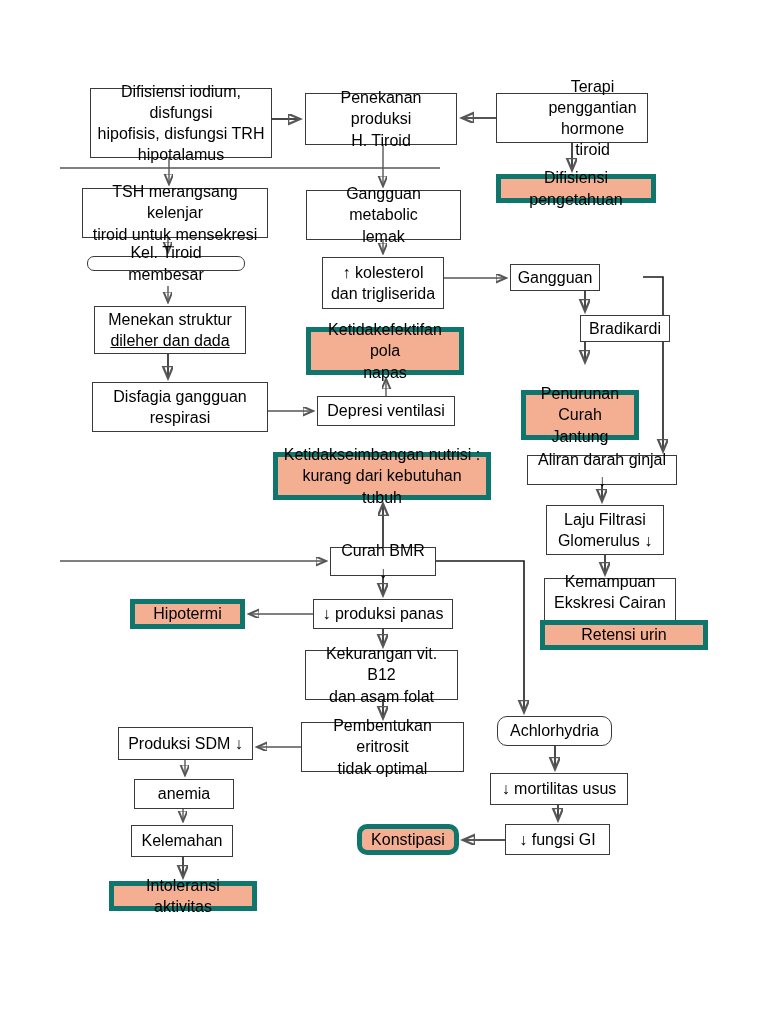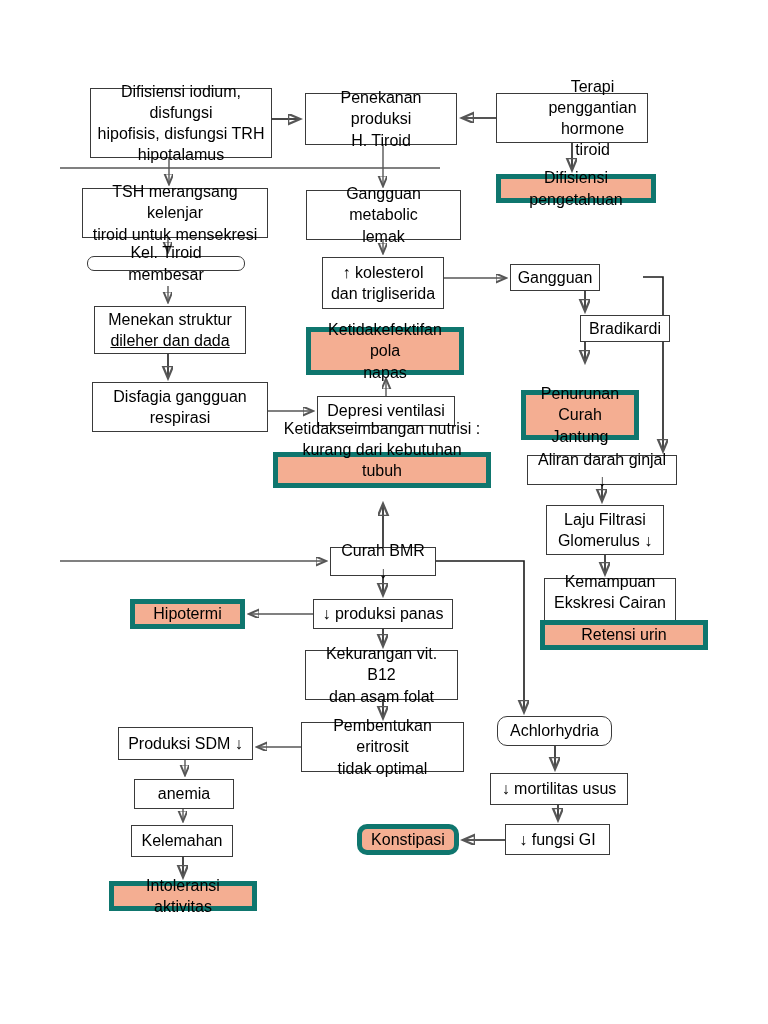--- a/index.html
+++ b/index.html
@@ -155,21 +155,21 @@
       <div class="node plain" style="left: 510px; top: 264px; width: 90px; height: 27px;"><span class="txt">Gangguan</span></div>
       <div class="node plain" style="left: 94px; top: 306px; width: 152px; height: 48px;"><span class="txt"><span>Menekan struktur</span><br><span class="u">dileher dan dada</span></span></div>
       <div class="node plain" style="left: 540px; top: 315px; width: 90px; height: 27px; margin-left: 40px;"><span class="txt">Bradikardi</span></div>
       <div class="node salmon" style="left: 306px; top: 327px; width: 158px; height: 48px;"><span class="txt">Ketidakefektifan pola
 napas</span></div>
       <div class="node salmon" style="left: 521px; top: 366px; width: 118px; height: 50px; margin-top: 24px;"><span class="txt">Penurunan
 Curah Jantung</span></div>
       <div class="node plain" style="left: 92px; top: 382px; width: 176px; height: 50px;"><span class="txt">Disfagia gangguan
 respirasi</span></div>
       <div class="node plain" style="left: 317px; top: 396px; width: 138px; height: 30px;"><span class="txt">Depresi ventilasi</span></div>
-      <div class="node salmon" style="left: 273px; top: 452px; width: 218px; height: 36px; align-items: flex-end;"><span class="txt">Ketidakseimbangan nutrisi :
+      <div class="node salmon" style="left: 273px; top: 452px; width: 218px; height: 48px;"><span class="txt">Ketidakseimbangan nutrisi :
 kurang dari kebutuhan tubuh</span></div>
       <div class="node plain" style="left: 527px; top: 455px; width: 150px; height: 30px;"><span class="txt">Aliran darah ginjal ↓</span></div>
       <div class="node plain" style="left: 546px; top: 505px; width: 118px; height: 50px;"><span class="txt">Laju Filtrasi
 Glomerulus ↓</span></div>
       <div class="node plain" style="left: 330px; top: 547px; width: 106px; height: 29px;"><span class="txt">Curah BMR ↓</span></div>
       <div class="node plain" style="left: 544px; top: 578px; width: 132px; height: 50px;"><span class="txt">Kemampuan
 Ekskresi Cairan ↓</span></div>
       <div class="node salmon" style="left: 130px; top: 599px; width: 115px; height: 30px;"><span class="txt">Hipotermi</span></div>
       <div class="node plain" style="left: 313px; top: 599px; width: 140px; height: 30px;"><span class="txt">↓ produksi panas</span></div>
       <div class="node salmon" style="left: 540px; top: 620px; width: 168px; height: 30px;"><span class="txt">Retensi urin</span></div>

